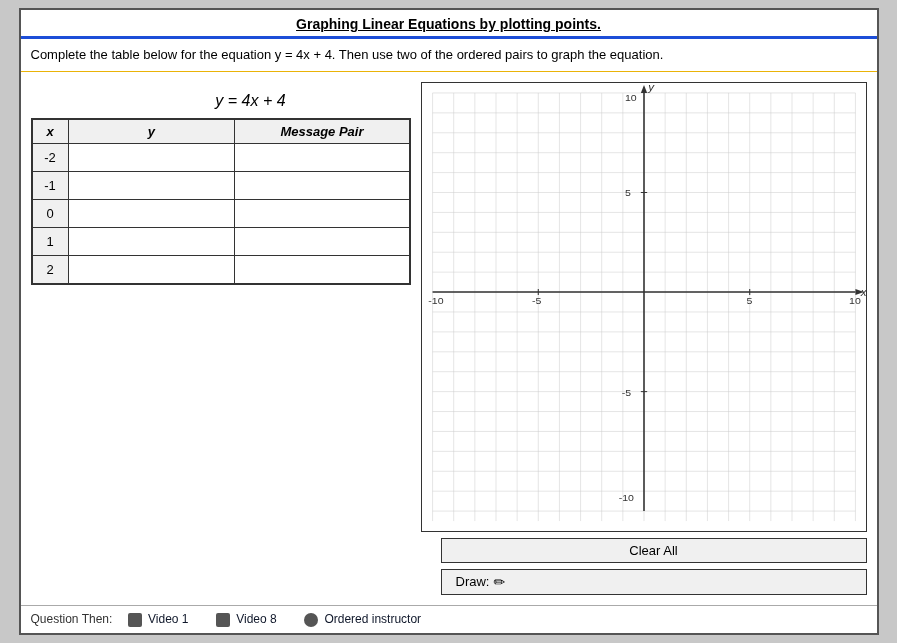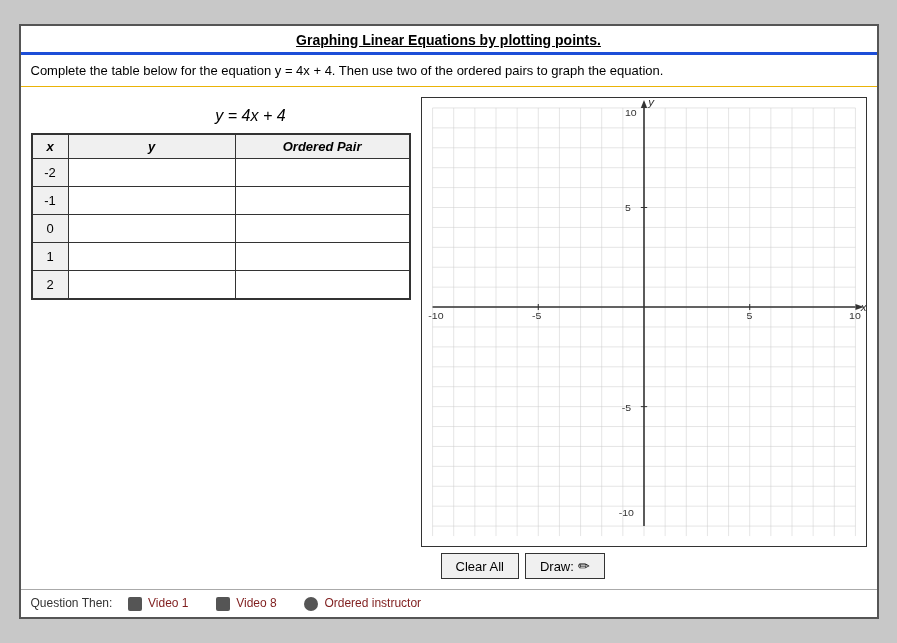--- a/index.html
+++ b/index.html
@@ -91,41 +91,42 @@
     svg.graph {
       width: 100%;
       height: 100%;
     }
     .graph-controls {
       display: flex;
       gap: 6px;
       margin-top: 6px;
       justify-content: flex-start;
       padding-left: 20px;
+      flex-direction: column;
     }
     .btn {
       padding: 4px 14px;
       font-size: 13px;
       border: 1px solid #333;
       background: #f0f0f0;
       cursor: pointer;
     }
     .draw-btn {
       display: flex;
       align-items: center;
       gap: 4px;
     }
     .footer {
       padding: 6px 10px;
       font-size: 12px;
       color: #333;
       border-top: 1px solid #aaa;
     }
     .footer a {
-      color: #7f1d1d;
+      color: #0f172a;
       text-decoration: none;
       margin-right: 12px;
       padding-left: 12px;
     }
     .footer-icon {
       display: inline-block;
       width: 14px;
       height: 14px;
       background: #555;
       border-radius: 2px;
@@ -150,21 +151,21 @@
   <div class="main-content">
 
     <div class="left-panel">
       <div class="equation-label">y = 4x + 4</div>
       <div class="table-wrapper">
         <table>
           <thead>
             <tr>
               <th>x</th>
               <th>y</th>
-              <th>Ordered Pair</th>
+              <th>Message Pair</th>
             </tr>
           </thead>
           <tbody id="table-body">
           <tr>
                 <td class="x-cell">-2</td>
                 <td><input type="text" style=""></td>
                 <td><input type="text" style=""></td>
               </tr>
               <tr>
                 <td class="x-cell">-1</td>

